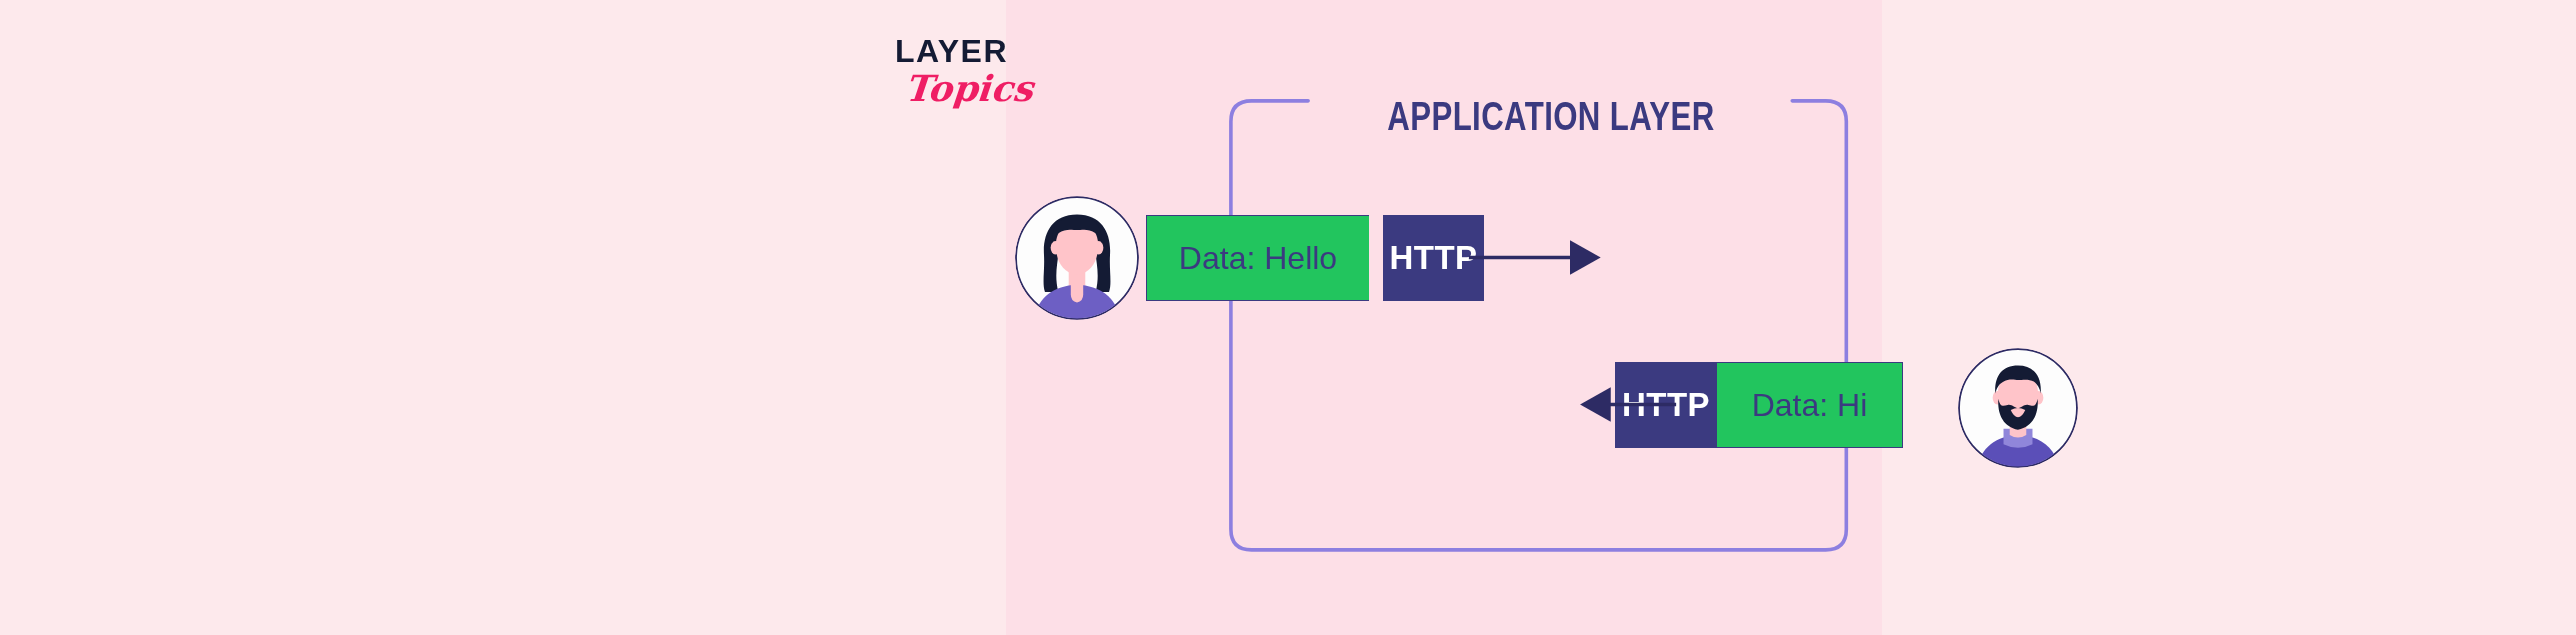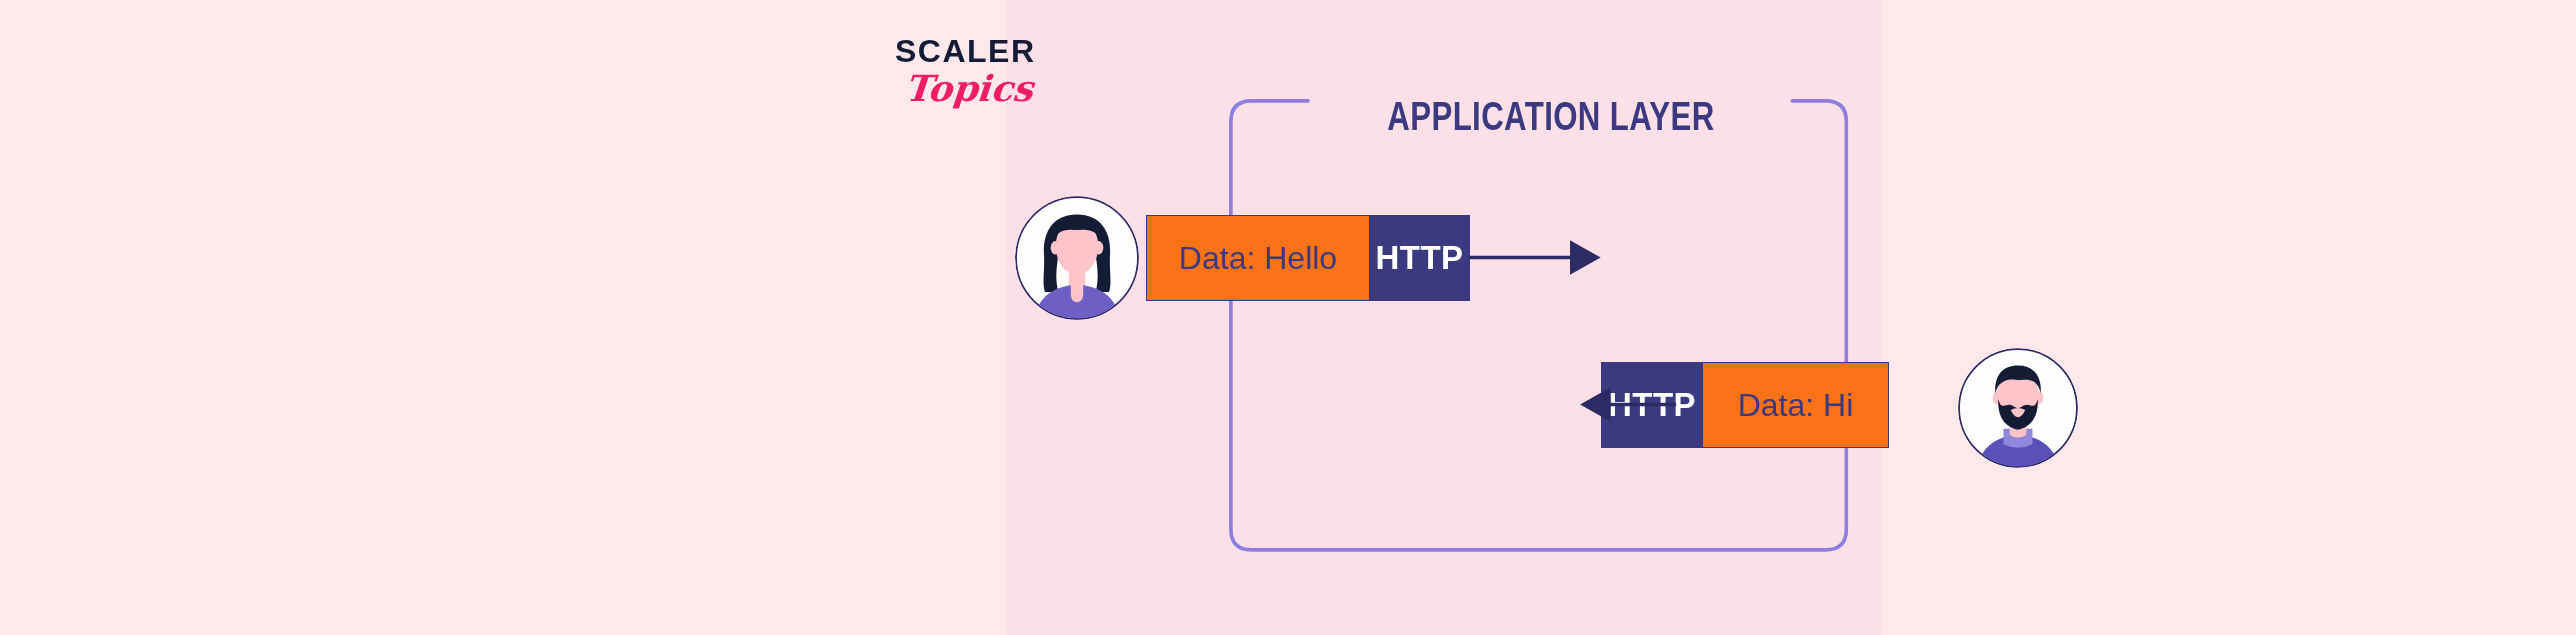--- a/index.html
+++ b/index.html
@@ -97,35 +97,36 @@
   .row-2 { left: 1601px; top: 362px; height: 86px; }
 
   .seg {
     display: flex;
     align-items: center;
     justify-content: center;
     box-sizing: border-box;
     font-family: "Liberation Sans", sans-serif;
   }
   .seg-data {
-    background: #f97316;
+    background: #22c55e;
     border: 1px solid #3b3a80;
     color: #3b3a80;
     font-size: 32px;
     font-weight: 400;
     padding: 0 2px;
   }
   .seg-http {
     background: #3b3a80;
     border: 1px solid #3b3a80;
     color: #ffffff;
     font-size: 33px;
     font-weight: 700;
     padding: 0 17.5px;
     letter-spacing: 0.5px;
+    margin-left: 14px;
   }
   .row-1 .seg-data { width: 223px; border-right: none; }
   .row-1 .seg-http { width: 101px; }
   .row-2 .seg-http { width: 101px; border-right: none; }
   .row-2 .seg-data { width: 187px; text-align: center; }
 
   
   .arrow {
     position: absolute;
     overflow: visible;
@@ -144,21 +145,21 @@
 </style>
 </head>
 <body>
 
 <div id="stage">
 
   <div class="bg-outer"></div>
   <div class="bg-inner"></div>
 
   <div class="logo">
-    <div class="logo-scaler">SCALER</div>
+    <div class="logo-scaler">LAYER</div>
     <div class="logo-topics">Topics</div>
   </div>
 
   <svg class="frame-svg" viewBox="0 0 1400 980">
 
     <path d="M 210 46 L 100 46 Q 60 46 60 86 L 60 878 Q 60 918 100 918 L 1215 918 Q 1255 918 1255 878 L 1255 86 Q 1255 46 1215 46 L 1150 46" fill="none" stroke="#8d7fe0" stroke-width="7" stroke-linecap="round"></path>
   </svg>
 
   <div class="layer-title">APPLICATION LAYER</div>
 

